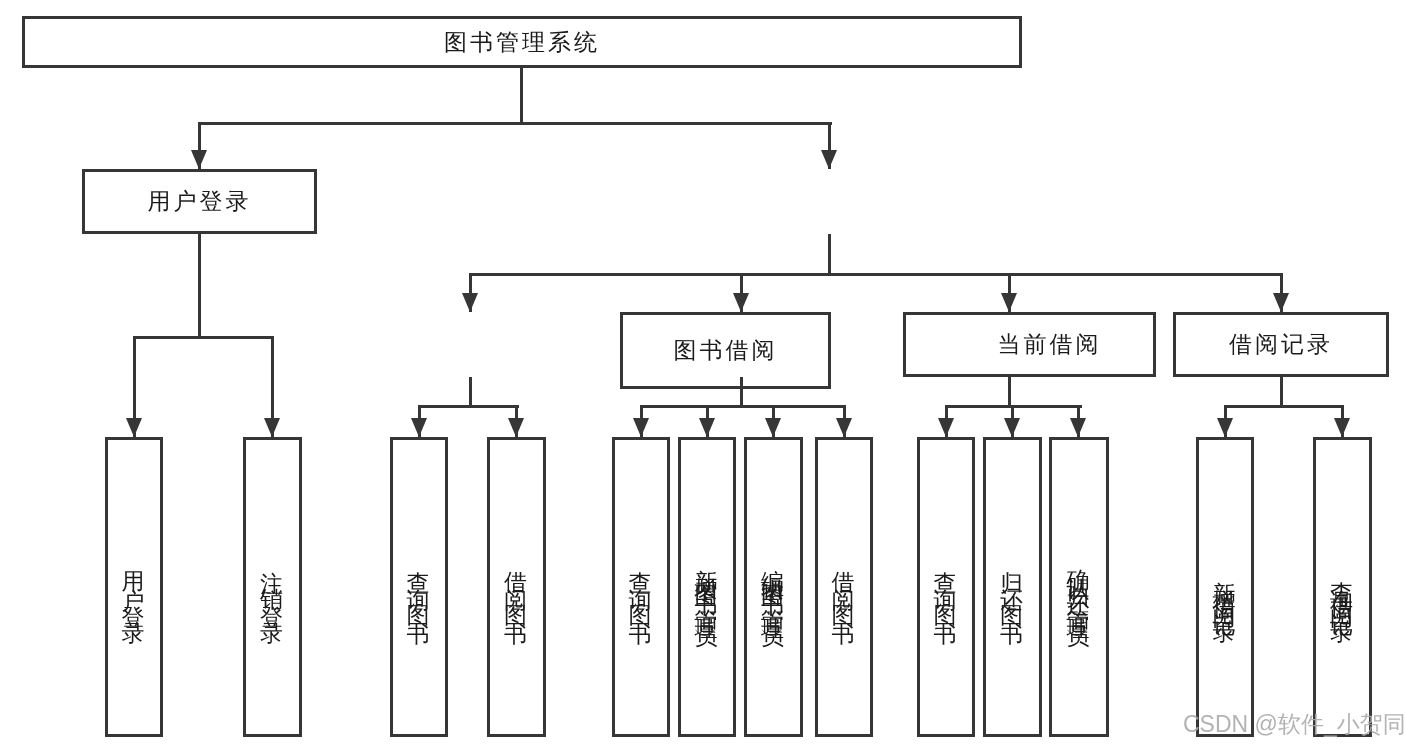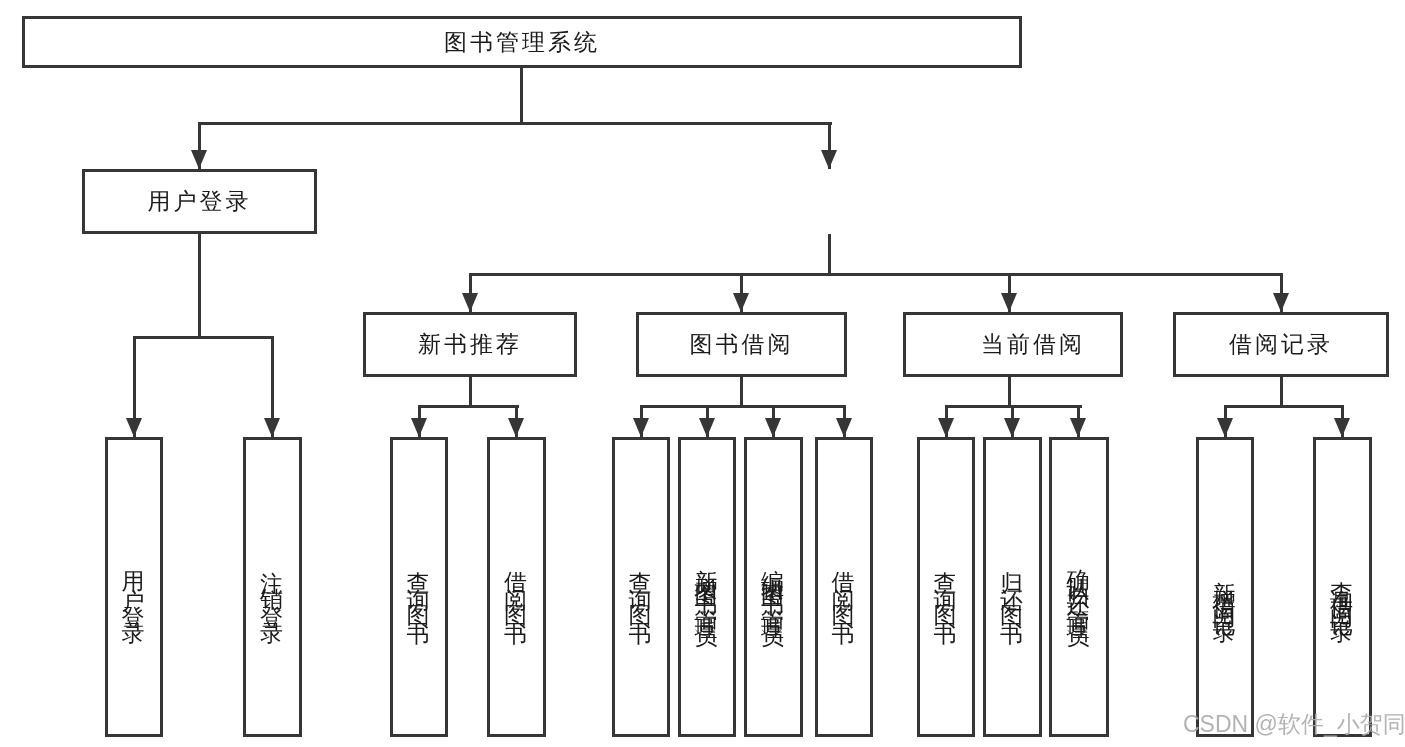--- a/index.html
+++ b/index.html
@@ -38,29 +38,26 @@
 
   <div class="box" style="left:22px; top:16px; width:1000px; height:52px;">
     <span class="ht">图书管理系统</span>
   </div>
 
   <div class="box" style="left:82px; top:169px; width:235px; height:65px;">
     <span class="ht">用户登录</span>
   </div>
 
 
-  <div class="box" style="left:363px; top:312px; width:214px; height:65px;">
-    <span class="ht">新书推荐</span>
-  </div>
 
-  <div class="box" style="left:636px; top:312px; width:211px; height:65px;">
+  <div class="box" style="left:620px; top:312px; width:211px; height:77px;">
     <span class="ht">图书借阅</span>
   </div>
 
-  <div class="box" style="left:903px; top:312px; width:220px; height:65px;padding-left:40px;">
+  <div class="box" style="left:903px; top:312px; width:253px; height:65px;padding-left:40px;">
     <span class="ht">当前借阅</span>
   </div>
 
   <div class="box" style="left:1173px; top:312px; width:216px; height:65px;">
     <span class="ht">借阅记录</span>
   </div>
 
   <div class="box" style="left:105px; top:437px; width:58px; height:300px;">
     <span class="vt sparse">用户登录</span>
   </div>

